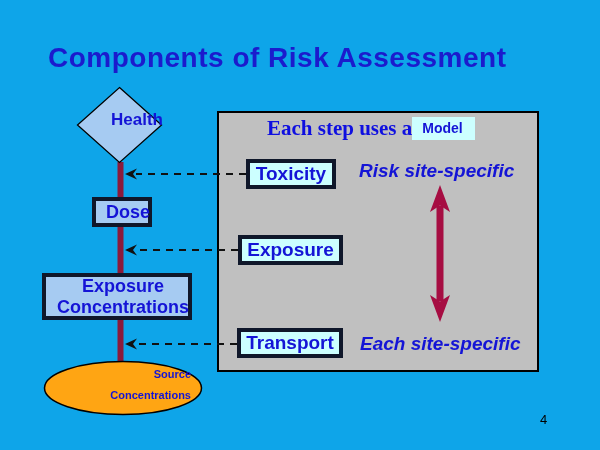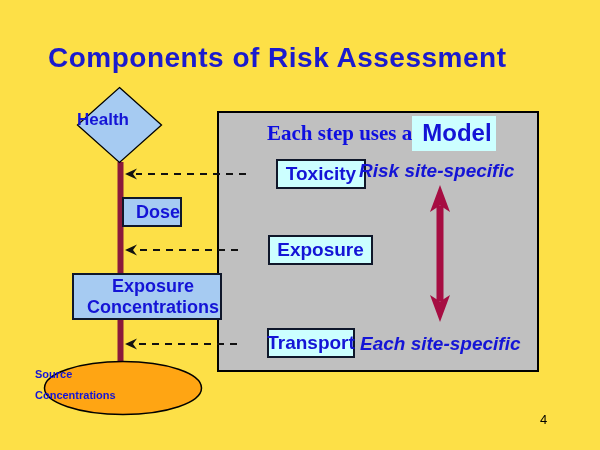--- a/index.html
+++ b/index.html
@@ -1,21 +1,21 @@
 <!DOCTYPE html>
 <html><head>
 <meta charset="utf-8">
 <style>
   * { margin: 0; padding: 0; box-sizing: border-box; }
   html, body { background: #ffffff; }
   .slide {
     position: relative;
     width: 600px;
     height: 450px;
-    background: #fde047;
+    background: #0ea5e9;
     overflow: hidden;
     font-family: "Liberation Sans", sans-serif;
     text-decoration: underline;
   }
   .title {
     position: absolute;
     left: 48px;
     top: 42px;
     font-size: 28px;
     font-weight: bold;
@@ -52,54 +52,53 @@
   .panel-header .prefix {
     font-family: "Liberation Serif", serif;
     font-weight: bold;
     font-size: 21px;
     color: #0f0fe0;
   }
   .model-chip {
     background: #ccffff;
     color: #1414d6;
     font-weight: bold;
-    font-size: 24px;
-    padding: 3px 4px 4px 10px;
+    font-size: 14px;
+    padding: 3px 12px 4px 10px;
   }
   .node-box {
     position: absolute;
     display: flex;
     align-items: center;
     justify-content: center;
     text-align: center;
     font-weight: bold;
     color: #1414d6;
-    border: 2px solid #0f172a;
-    margin-left: 30px;
+    border: 4px solid #0f172a;
   }
   .cyan { background: #ccffff; font-size: 19px; }
   .blue { background: #a6cbf2; font-size: 18px; padding-left: 12px; }
   .box-toxicity  { left: 246px; top: 159px; width: 90px;  height: 30px; }
   .box-exposure  { left: 238px; top: 235px; width: 105px; height: 30px; }
-  .box-transport { left: 237px; top: 328px; width: 88px; height: 30px; }
+  .box-transport { left: 237px; top: 328px; width: 106px; height: 30px; }
   .box-dose      { left: 92px;  top: 197px; width: 60px;  height: 30px; }
   .box-expconc   { left: 42px;  top: 273px; width: 150px; height: 47px; line-height: 21px; }
   .scale-label {
     position: absolute;
     font-weight: bold;
     font-style: italic;
     font-size: 19px;
     color: #1414d6;
     white-space: nowrap;
   }
   .scale-top    { left: 359px; top: 160px; }
   .scale-bottom { left: 360px; top: 333px; }
   .shape-label {
     position: absolute;
-    text-align: left;
+    text-align: right;
     font-weight: bold;
     color: #1414d6;
   }
   .health-label { left: 77px; top: 107px; width: 86px; font-size: 17px; line-height: 25px; }
   .source-label { left: 35px; top: 364px; width: 156px; font-size: 11px; line-height: 21px; }
   .page-number {
     position: absolute;
     left: 540px;
     top: 412px;
     font-size: 13px;

